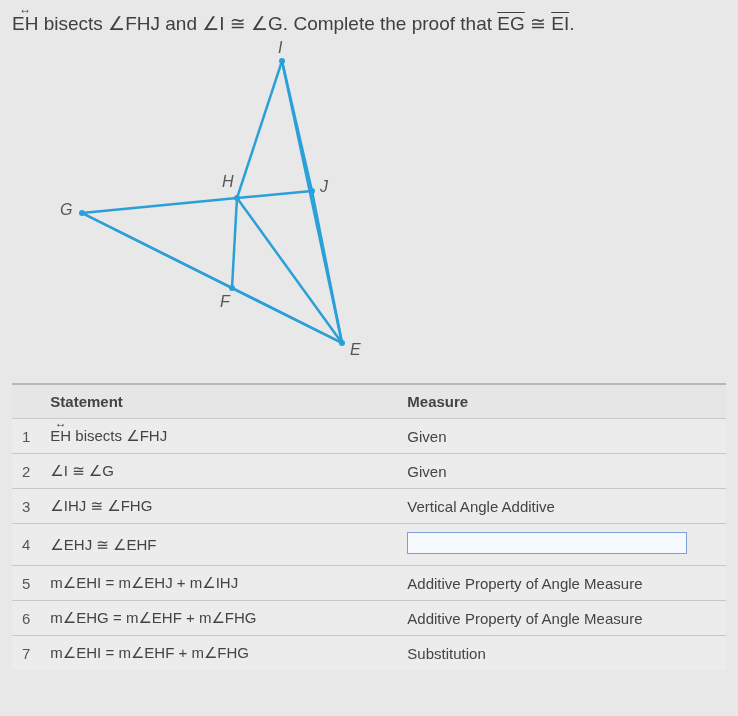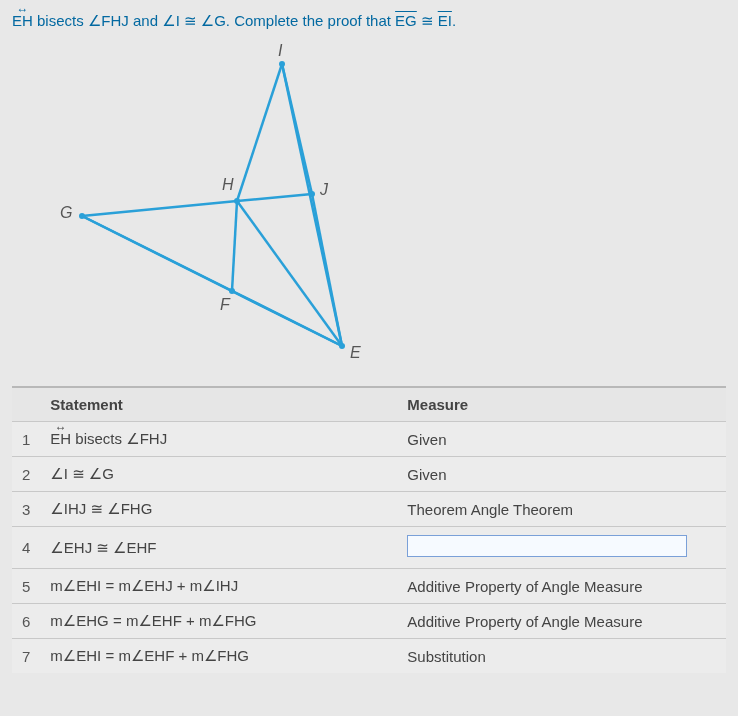--- a/index.html
+++ b/index.html
@@ -5,23 +5,23 @@
   * { box-sizing: border-box; }
   body {
     margin: 0;
     padding: 12px;
     font-family: Arial, Helvetica, sans-serif;
     background: #e8e8e8;
     color: #3a3a3a;
     width: 738px;
   }
   .prompt {
-    font-size: 15px;
-    margin-bottom: 16px;
-    color: #0369a1;
+    font-size: 19px;
+    margin-bottom: 8px;
+    color: #404040;
   }
   .over { text-decoration: overline; }
   .diagram {
     width: 360px;
     height: 330px;
     margin: 4px 0 10px 40px;
     position: relative;
   }
   .pt-label {
     position: absolute;
@@ -127,21 +127,21 @@
     <td>Given</td>
   </tr>
   <tr>
     <td class="rownum">2</td>
     <td class="stmt">∠I ≅ ∠G</td>
     <td>Given</td>
   </tr>
   <tr>
     <td class="rownum">3</td>
     <td class="stmt">∠IHJ ≅ ∠FHG</td>
-    <td>Theorem Angle Theorem</td>
+    <td>Vertical Angle Additive</td>
   </tr>
   <tr>
     <td class="rownum">4</td>
     <td class="stmt">∠EHJ ≅ ∠EHF</td>
     <td>
       <span class="reason-input"></span>
     </td>
   </tr>
   <tr>
     <td class="rownum">5</td>

